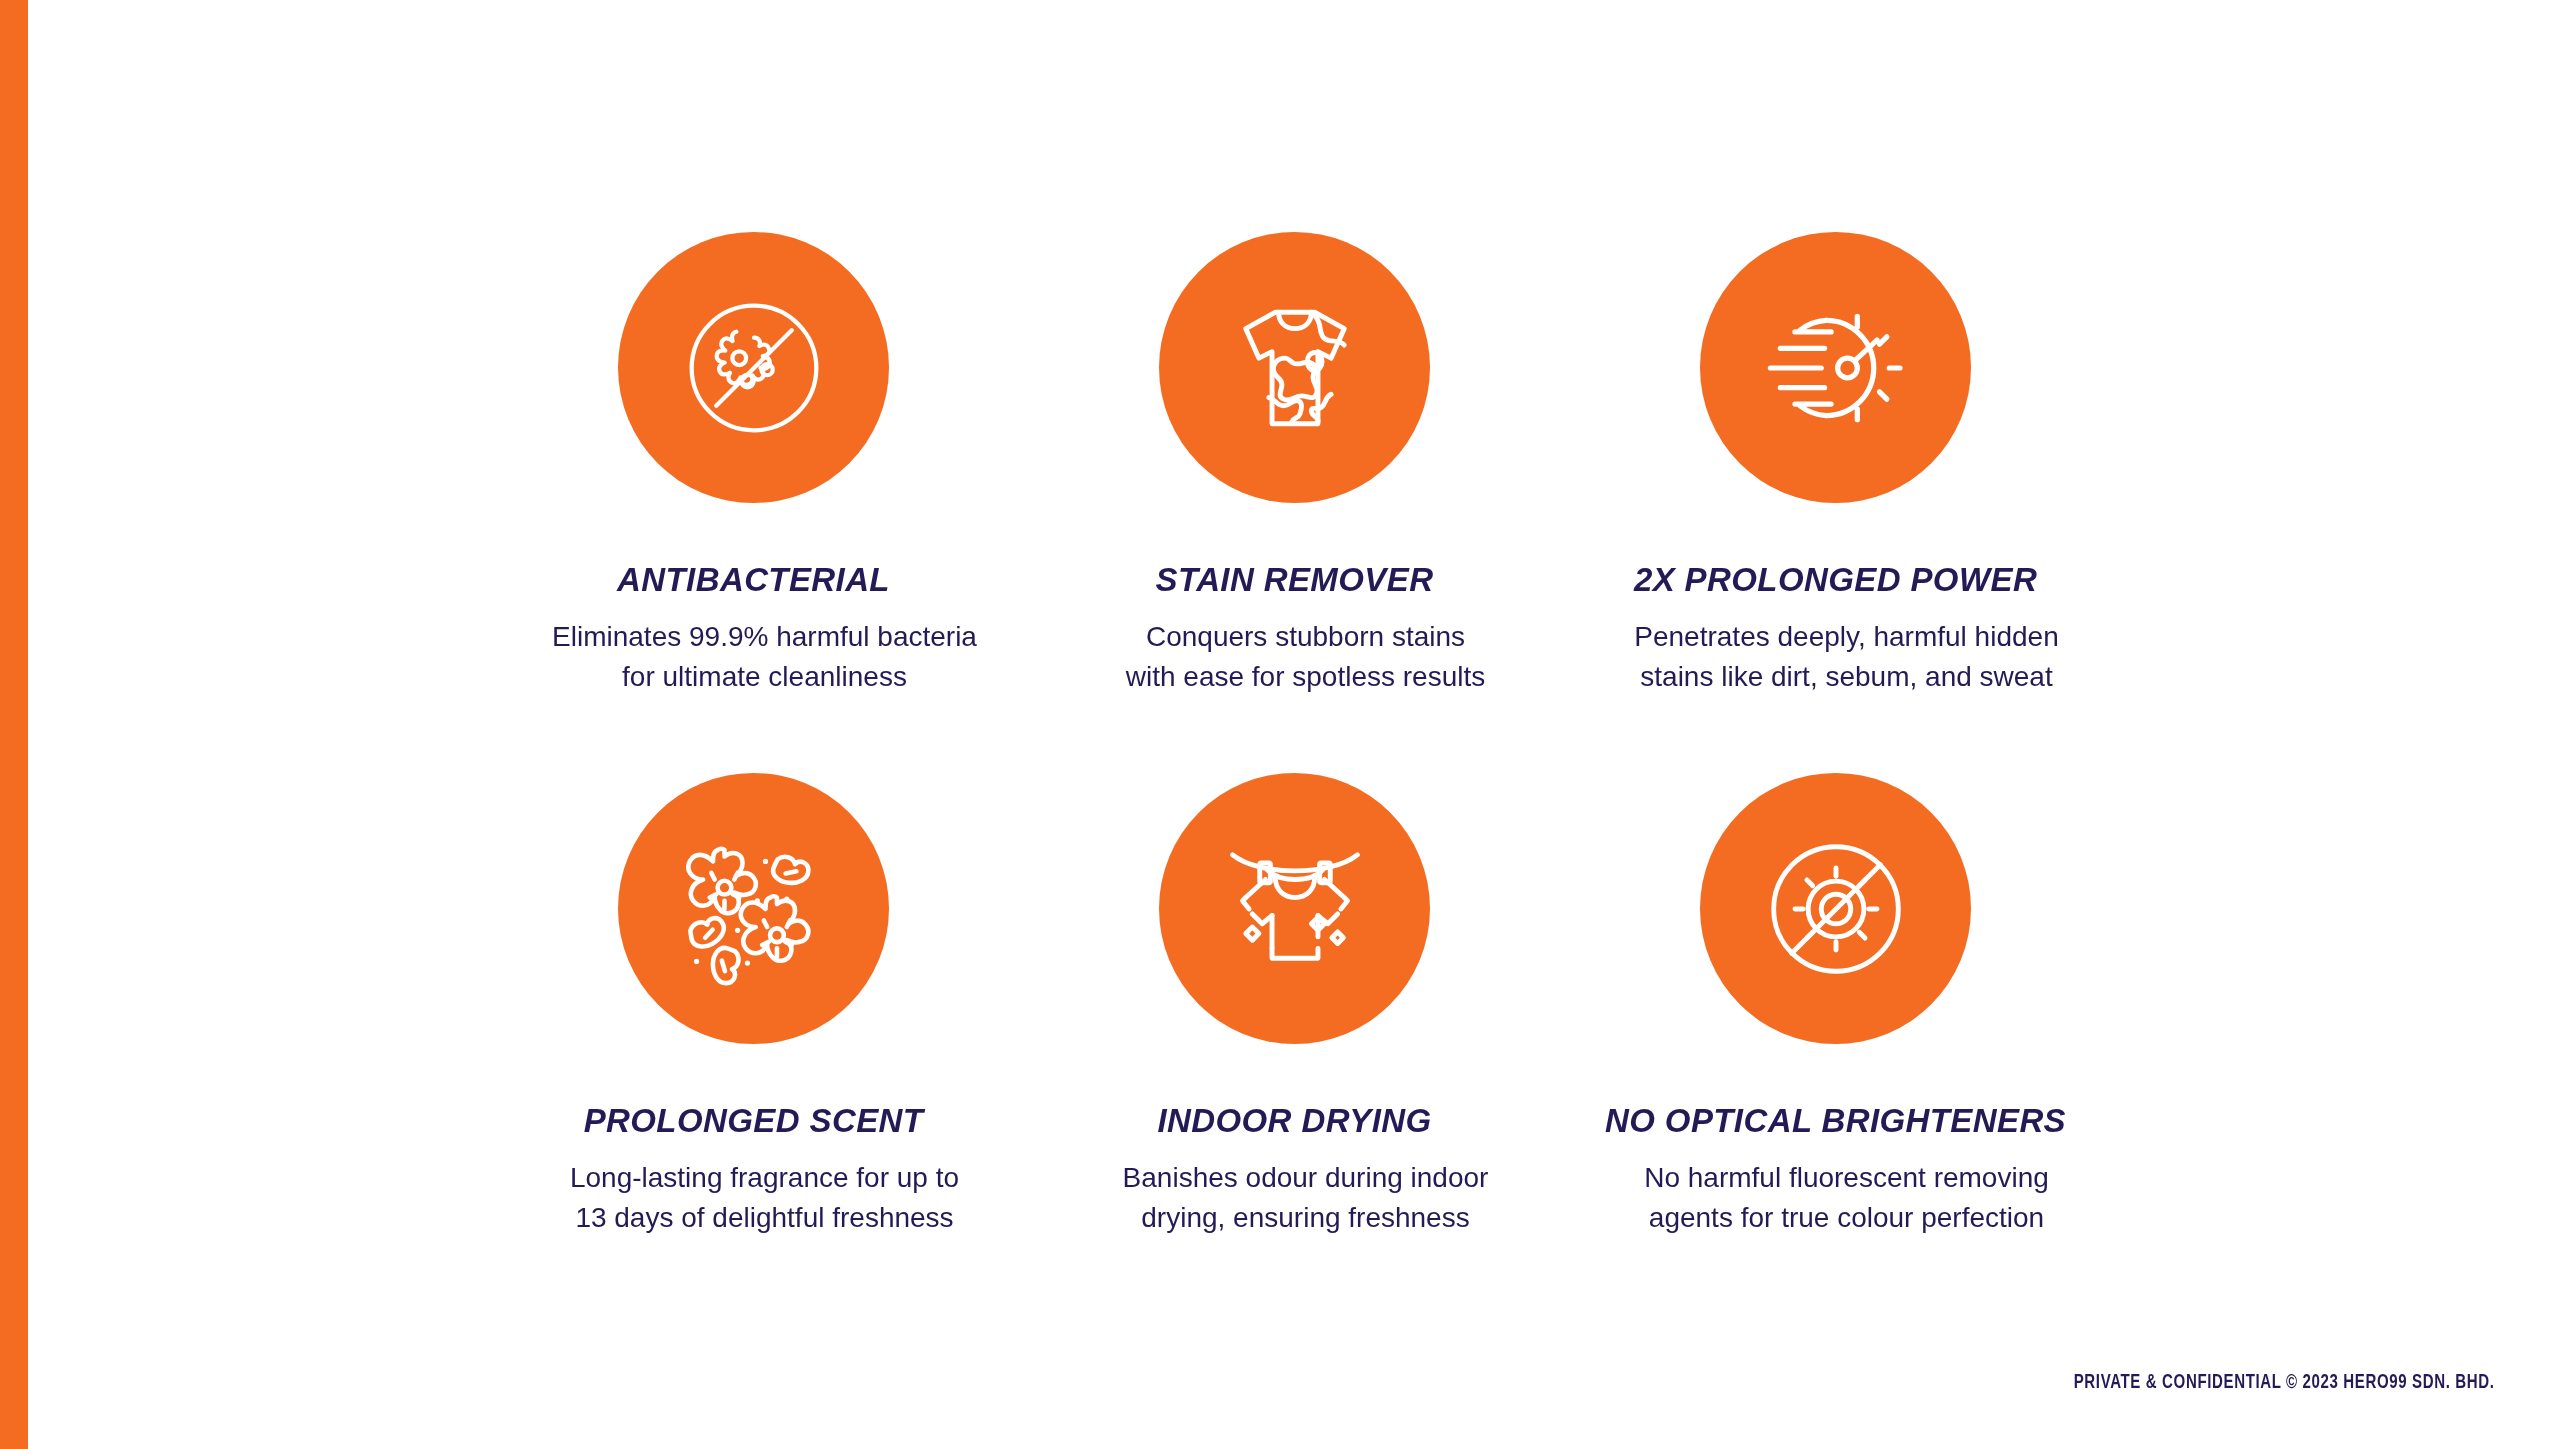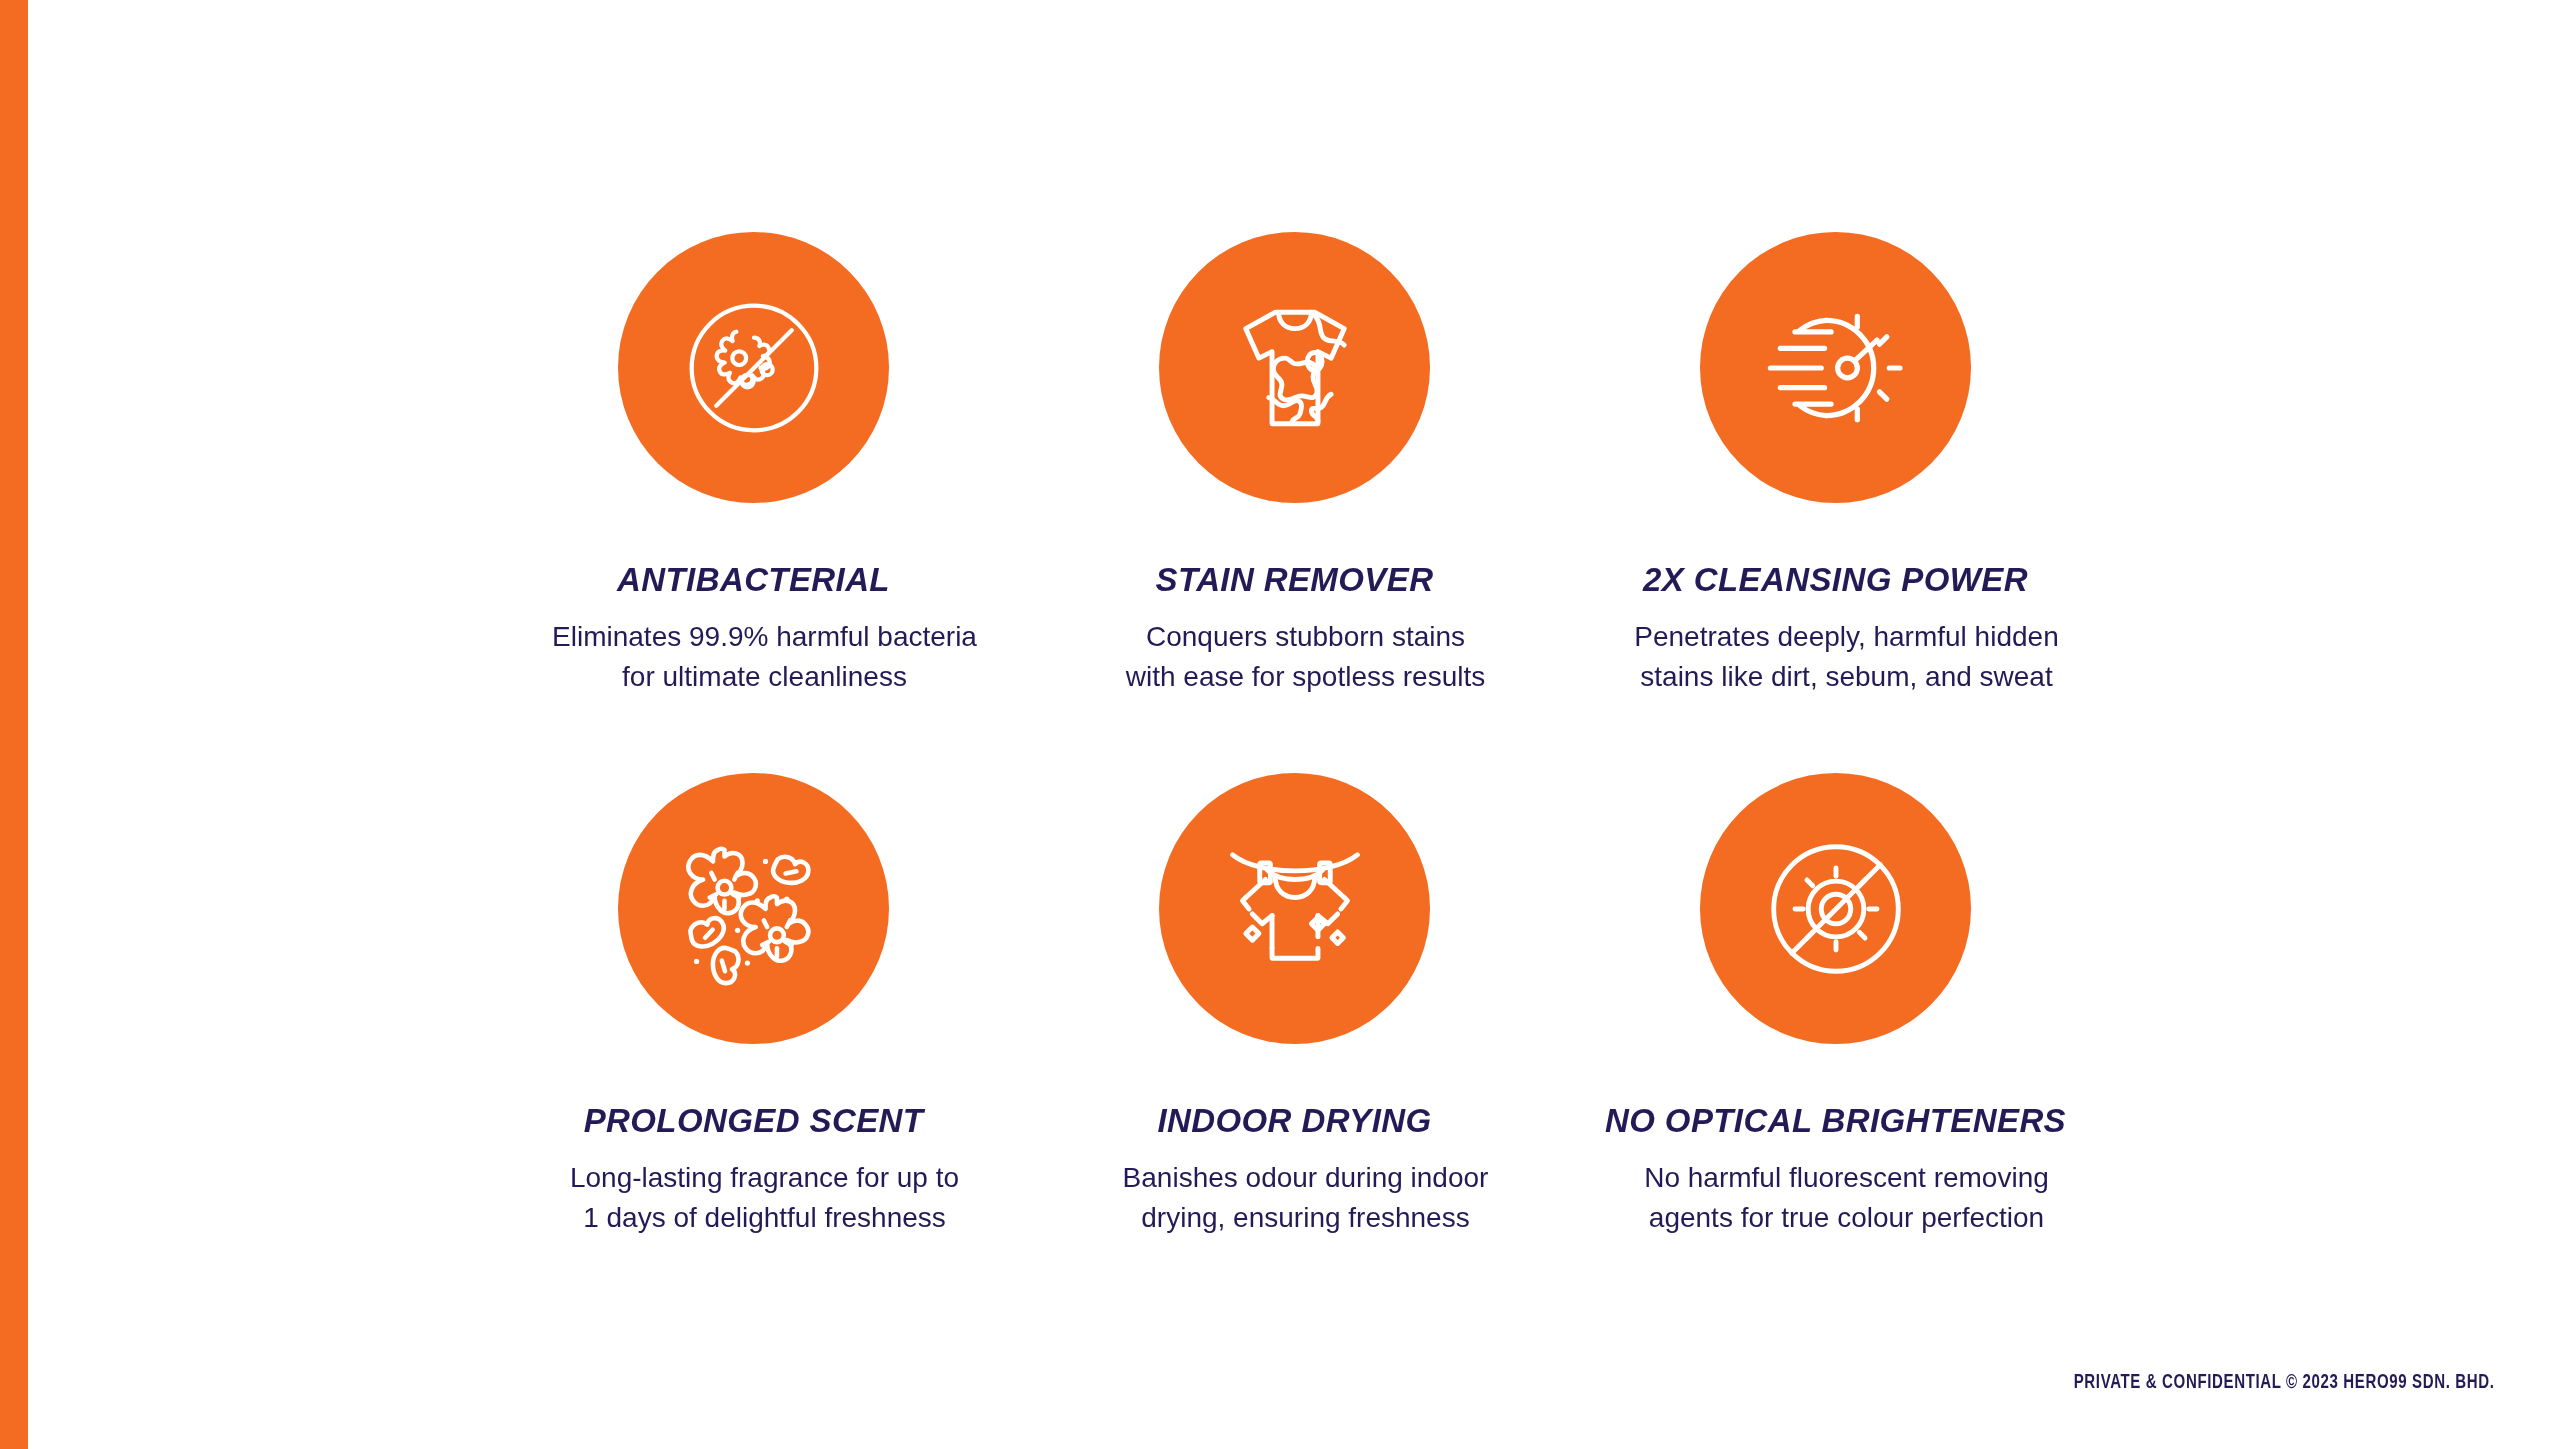--- a/index.html
+++ b/index.html
@@ -160,21 +160,21 @@
         <line x1="81" y1="69" x2="76.5" y2="64.5"></line>
         <circle cx="57" cy="50" r="6"></circle>
         <line x1="61.5" y1="45.5" x2="75" y2="33"></line>
         <line x1="10" y1="50" x2="41" y2="50"></line>
         <line x1="16" y1="38" x2="43" y2="38"></line>
         <line x1="16" y1="62" x2="43" y2="62"></line>
         <line x1="25" y1="28" x2="47" y2="28"></line>
         <line x1="25" y1="72" x2="47" y2="72"></line>
       </svg>
     </div>
-    <div class="feature-title">2X CLEANSING POWER</div>
+    <div class="feature-title">2X PROLONGED POWER</div>
     <div class="feature-desc">Penetrates deeply, harmful hidden
 stains like dirt, sebum, and sweat</div>
   </div>
 
   <div class="feature-card">
     <div class="icon-circle">
       <svg viewBox="0 0 100 100" fill="none" stroke="#ffffff" stroke-width="2.8" stroke-linecap="round" stroke-linejoin="round">
 
         <g transform="translate(32,34)">
           <path d="M0 -16 c5-4 11-2 11 4 0 3-2 6-4 8 3-2 7-3 10 0 4 4 2 10-3 11 -3 1-6 0-8-1 2 2 4 5 2 9 -2 4-8 5-11 1 -2-2-3-5-3-8 -1 3-3 6-7 6 -5 0-9-5-7-10 1-3 4-5 7-6 -3 0-6-1-8-4 -3-5 1-11 6-11 3 0 6 2 8 4 0-3 0-6 3-7 1-1 3-1 4 0z"></path>
@@ -212,21 +212,21 @@
         <circle cx="57" cy="21" r="1.6" fill="#ffffff" stroke="none"></circle>
         <circle cx="52" cy="45" r="1.6" fill="#ffffff" stroke="none"></circle>
         <circle cx="70" cy="44" r="1.6" fill="#ffffff" stroke="none"></circle>
         <circle cx="40" cy="63" r="1.6" fill="#ffffff" stroke="none"></circle>
         <circle cx="46" cy="83" r="1.6" fill="#ffffff" stroke="none"></circle>
         <circle cx="15" cy="82" r="1.6" fill="#ffffff" stroke="none"></circle>
       </svg>
     </div>
     <div class="feature-title">PROLONGED SCENT</div>
     <div class="feature-desc">Long-lasting fragrance for up to
-1 days of delightful freshness</div>
+13 days of delightful freshness</div>
   </div>
 
   <div class="feature-card">
     <div class="icon-circle">
       <svg viewBox="0 0 100 100" fill="none" stroke="#ffffff" stroke-width="3" stroke-linecap="round" stroke-linejoin="round">
 
         <path d="M12 17 C28 30 72 30 88 17"></path>
 
         <rect x="28.5" y="22" width="6.5" height="12" rx="1"></rect>
         <rect x="65" y="22" width="6.5" height="12" rx="1"></rect>

